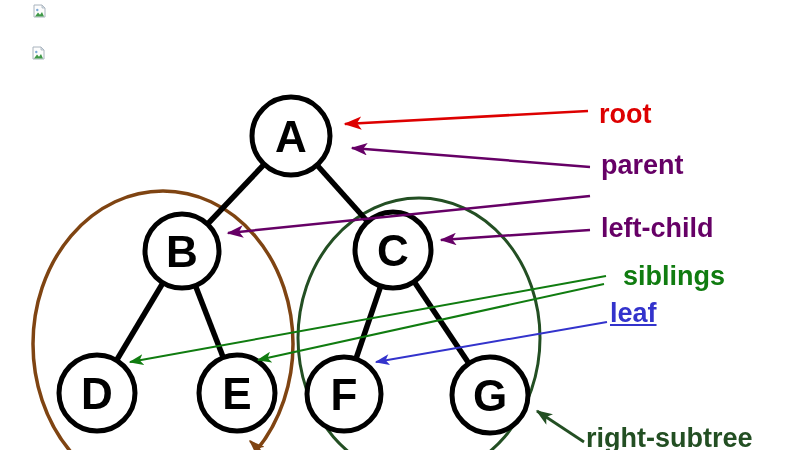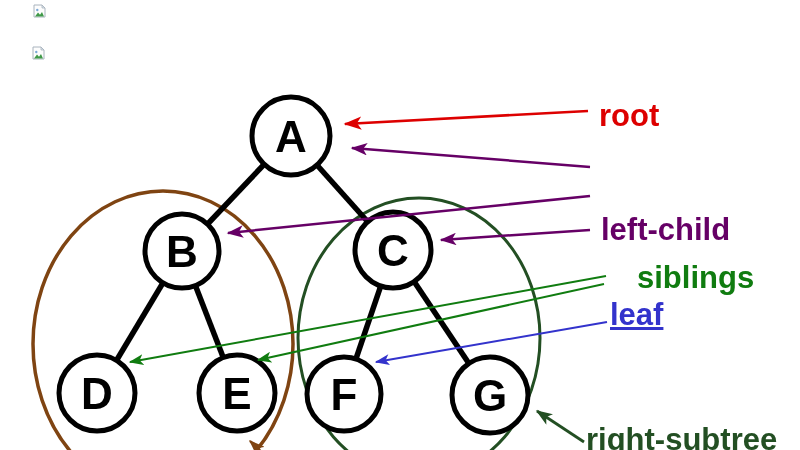--- a/index.html
+++ b/index.html
@@ -16,35 +16,35 @@
   #tree-svg { position: absolute; left: 0; top: 0; }
   .node-letter {
     font-family: "Liberation Sans", sans-serif;
     font-weight: bold;
     font-size: 44px;
     fill: #000000;
   }
   .ann {
     position: absolute;
     font-weight: bold;
-    font-size: 31px;
+    font-size: 27px;
     line-height: 1.05;
     letter-spacing: 0px;
     white-space: nowrap;
   }
   .c-red    { color: #dd0000; }
   .c-purple { color: #660066; }
   .c-green  { color: #107c10; }
   .c-blue   { color: #3333cc; text-decoration: underline; }
   .c-dgreen { color: #234f23; }
   #ann-root          { left: 599px; top: 100px; }
   #ann-parent        { left: 601px; top: 151px; }
   #ann-left-child    { left: 601px; top: 183px; margin-top: 31px; }
   #ann-right-child   { left: 601px; top: 214px; }
-  #ann-siblings      { left: 637px; top: 262px; }
+  #ann-siblings      { left: 623px; top: 262px; }
   #ann-leaf          { left: 610px; top: 299px; }
   #ann-right-subtree { left: 586px; top: 424px; }
 </style>
 </head>
 <body>
 
 <div id="canvas">
 
   <svg id="broken1" class="broken-img" viewBox="0 0 13 14">
     <path d="M1,1 h8 l3,3 v9 h-11 z" fill="#fdfdfd" stroke="#aab4be" stroke-width="1"></path>
@@ -120,18 +120,19 @@
       <line x1="590" y1="230" x2="441" y2="240" stroke="#660066" stroke-width="2.5" marker-end="url(#arr-purple)"></line>
       <line x1="606" y1="276" x2="130" y2="362" stroke="#107c10" stroke-width="2" marker-end="url(#arr-green)"></line>
       <line x1="604" y1="284" x2="258" y2="360" stroke="#107c10" stroke-width="2" marker-end="url(#arr-green)"></line>
       <line x1="607" y1="322" x2="376" y2="362" stroke="#3333cc" stroke-width="2" marker-end="url(#arr-blue)"></line>
       <line x1="584" y1="442" x2="537" y2="411" stroke="#234f23" stroke-width="2.8" marker-end="url(#arr-dgreen)"></line>
       <line x1="272" y1="462" x2="250" y2="441" stroke="#7f4412" stroke-width="2.4" marker-end="url(#arr-brown)"></line>
     </g>
   </svg>
 
   <div class="ann c-red" id="ann-root">root</div>
+  <div class="ann c-purple" id="ann-parent">parent</div>
   <div class="ann c-purple" id="ann-left-child">left-child</div>
   <div class="ann c-green" id="ann-siblings">siblings</div>
   <div class="ann c-blue" id="ann-leaf">leaf</div>
   <div class="ann c-dgreen" id="ann-right-subtree">right-subtree</div>
 
 </div>
 
 </body></html>

